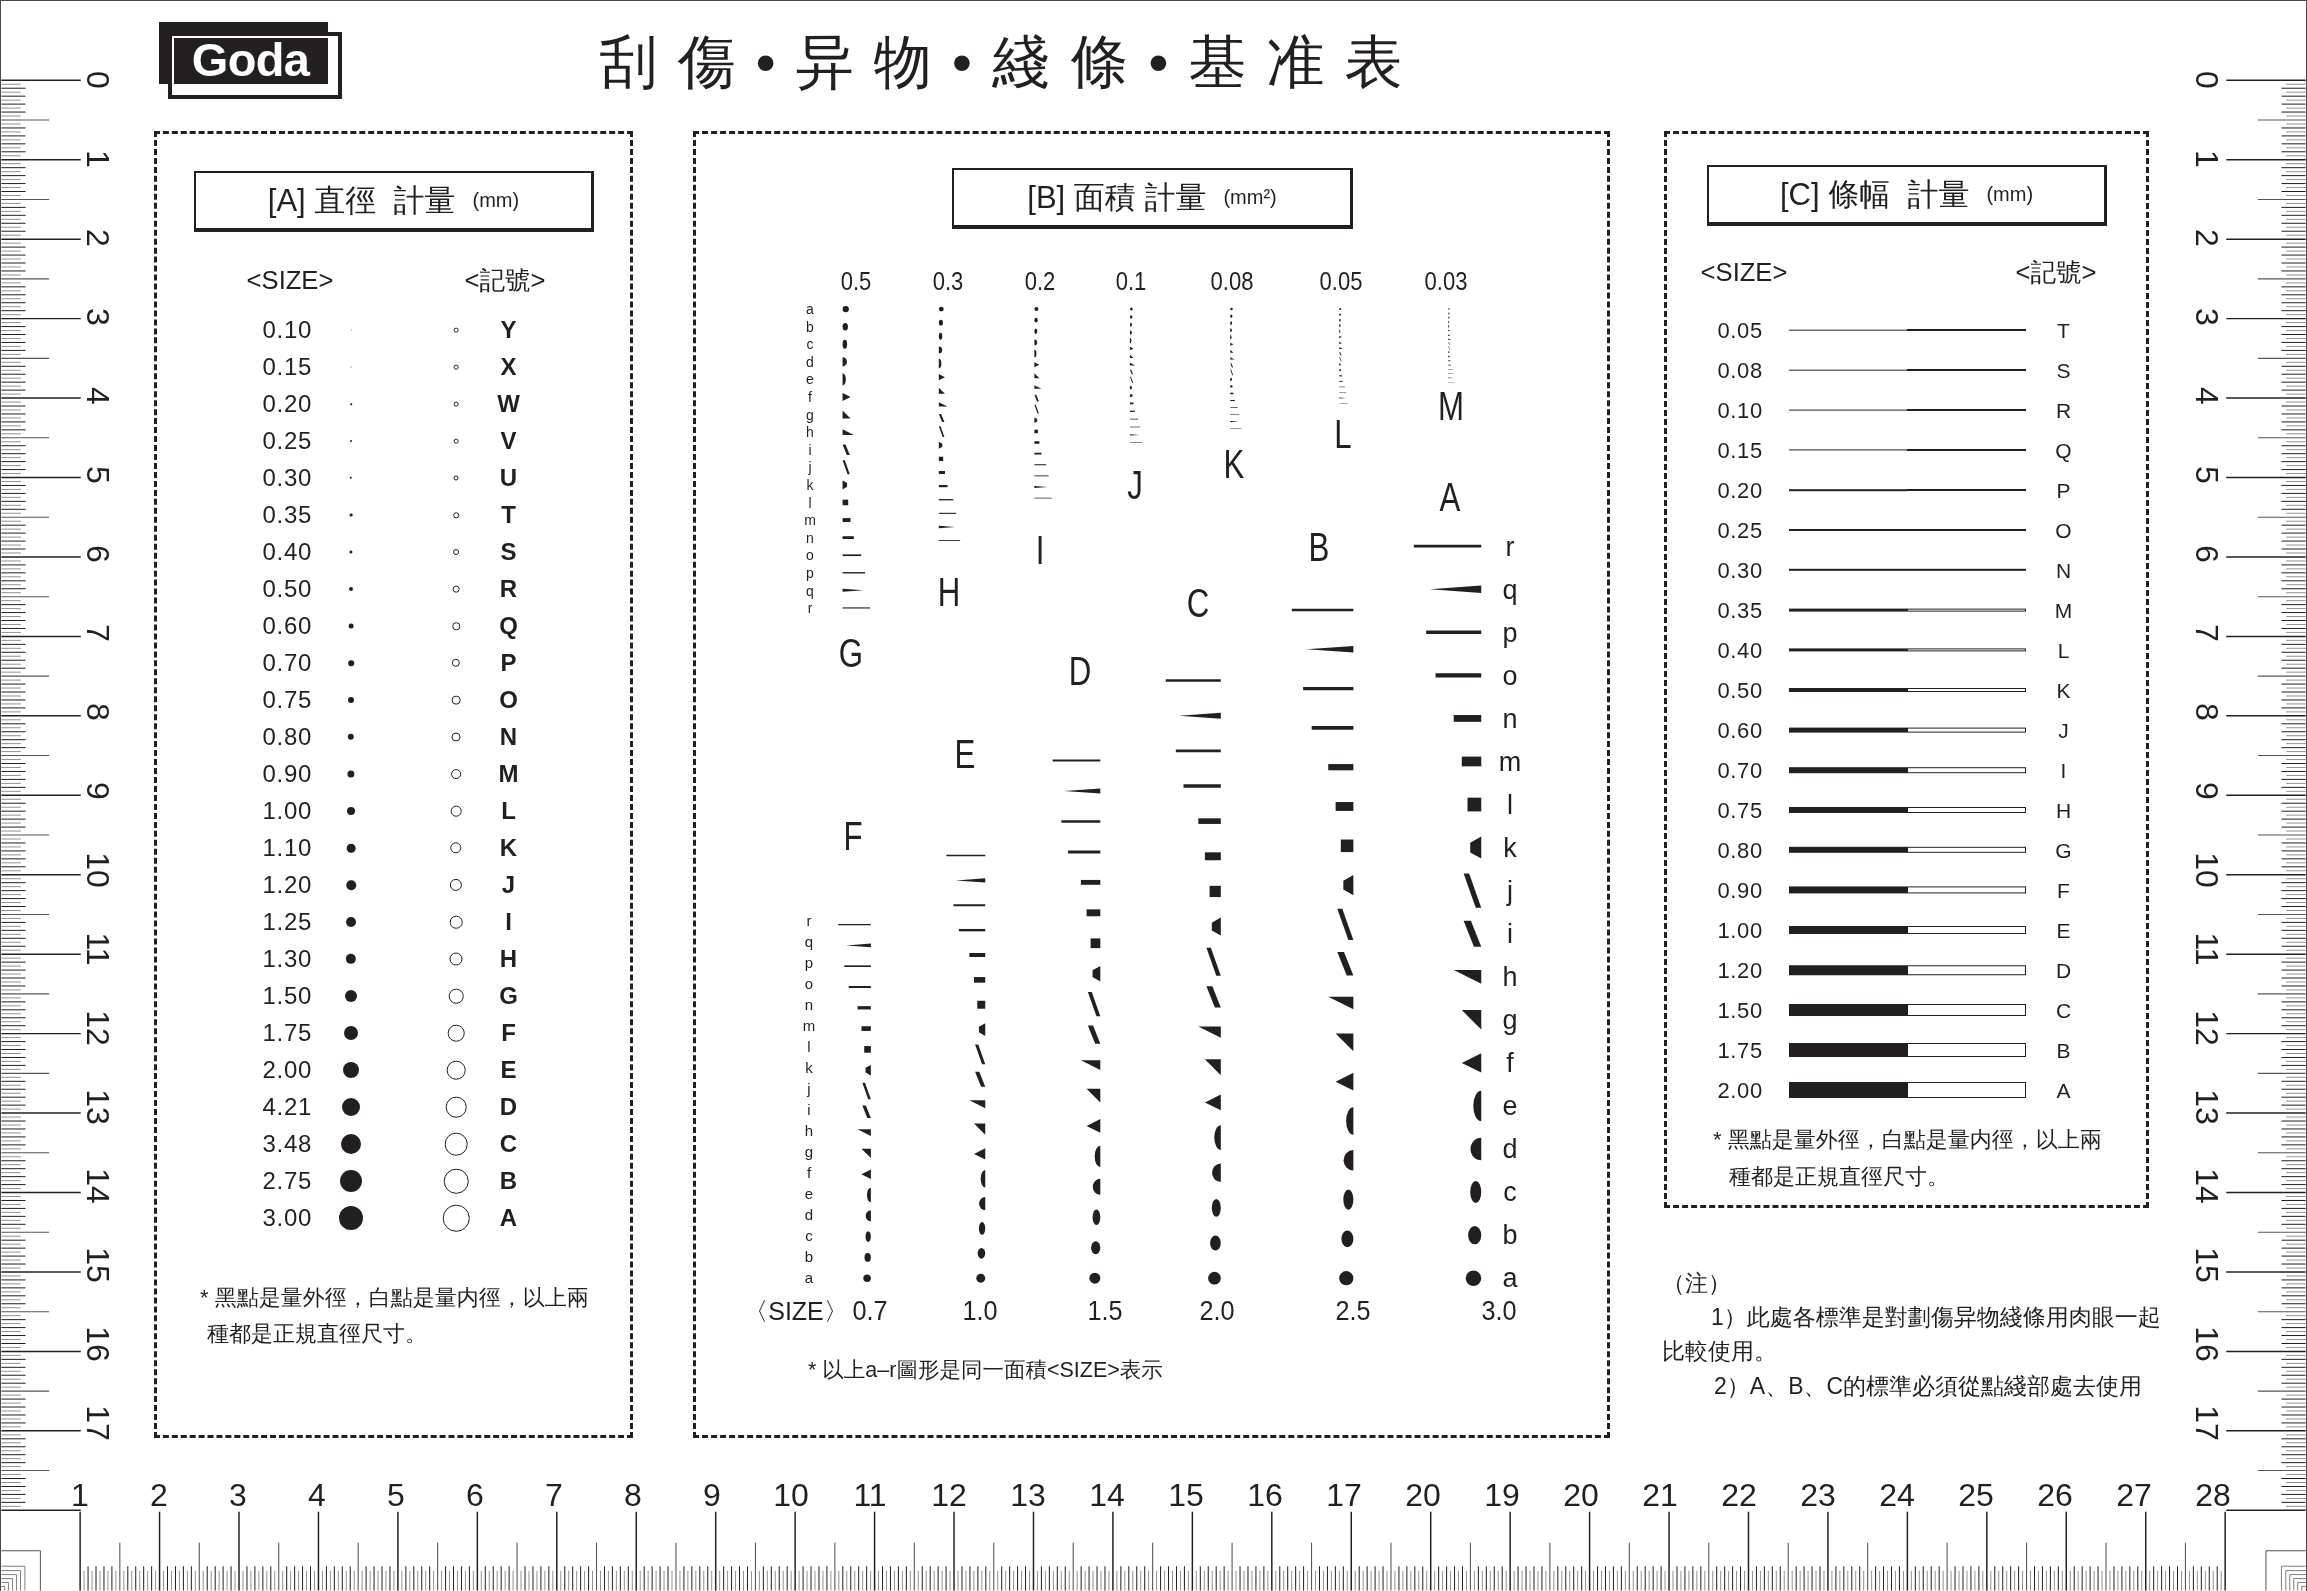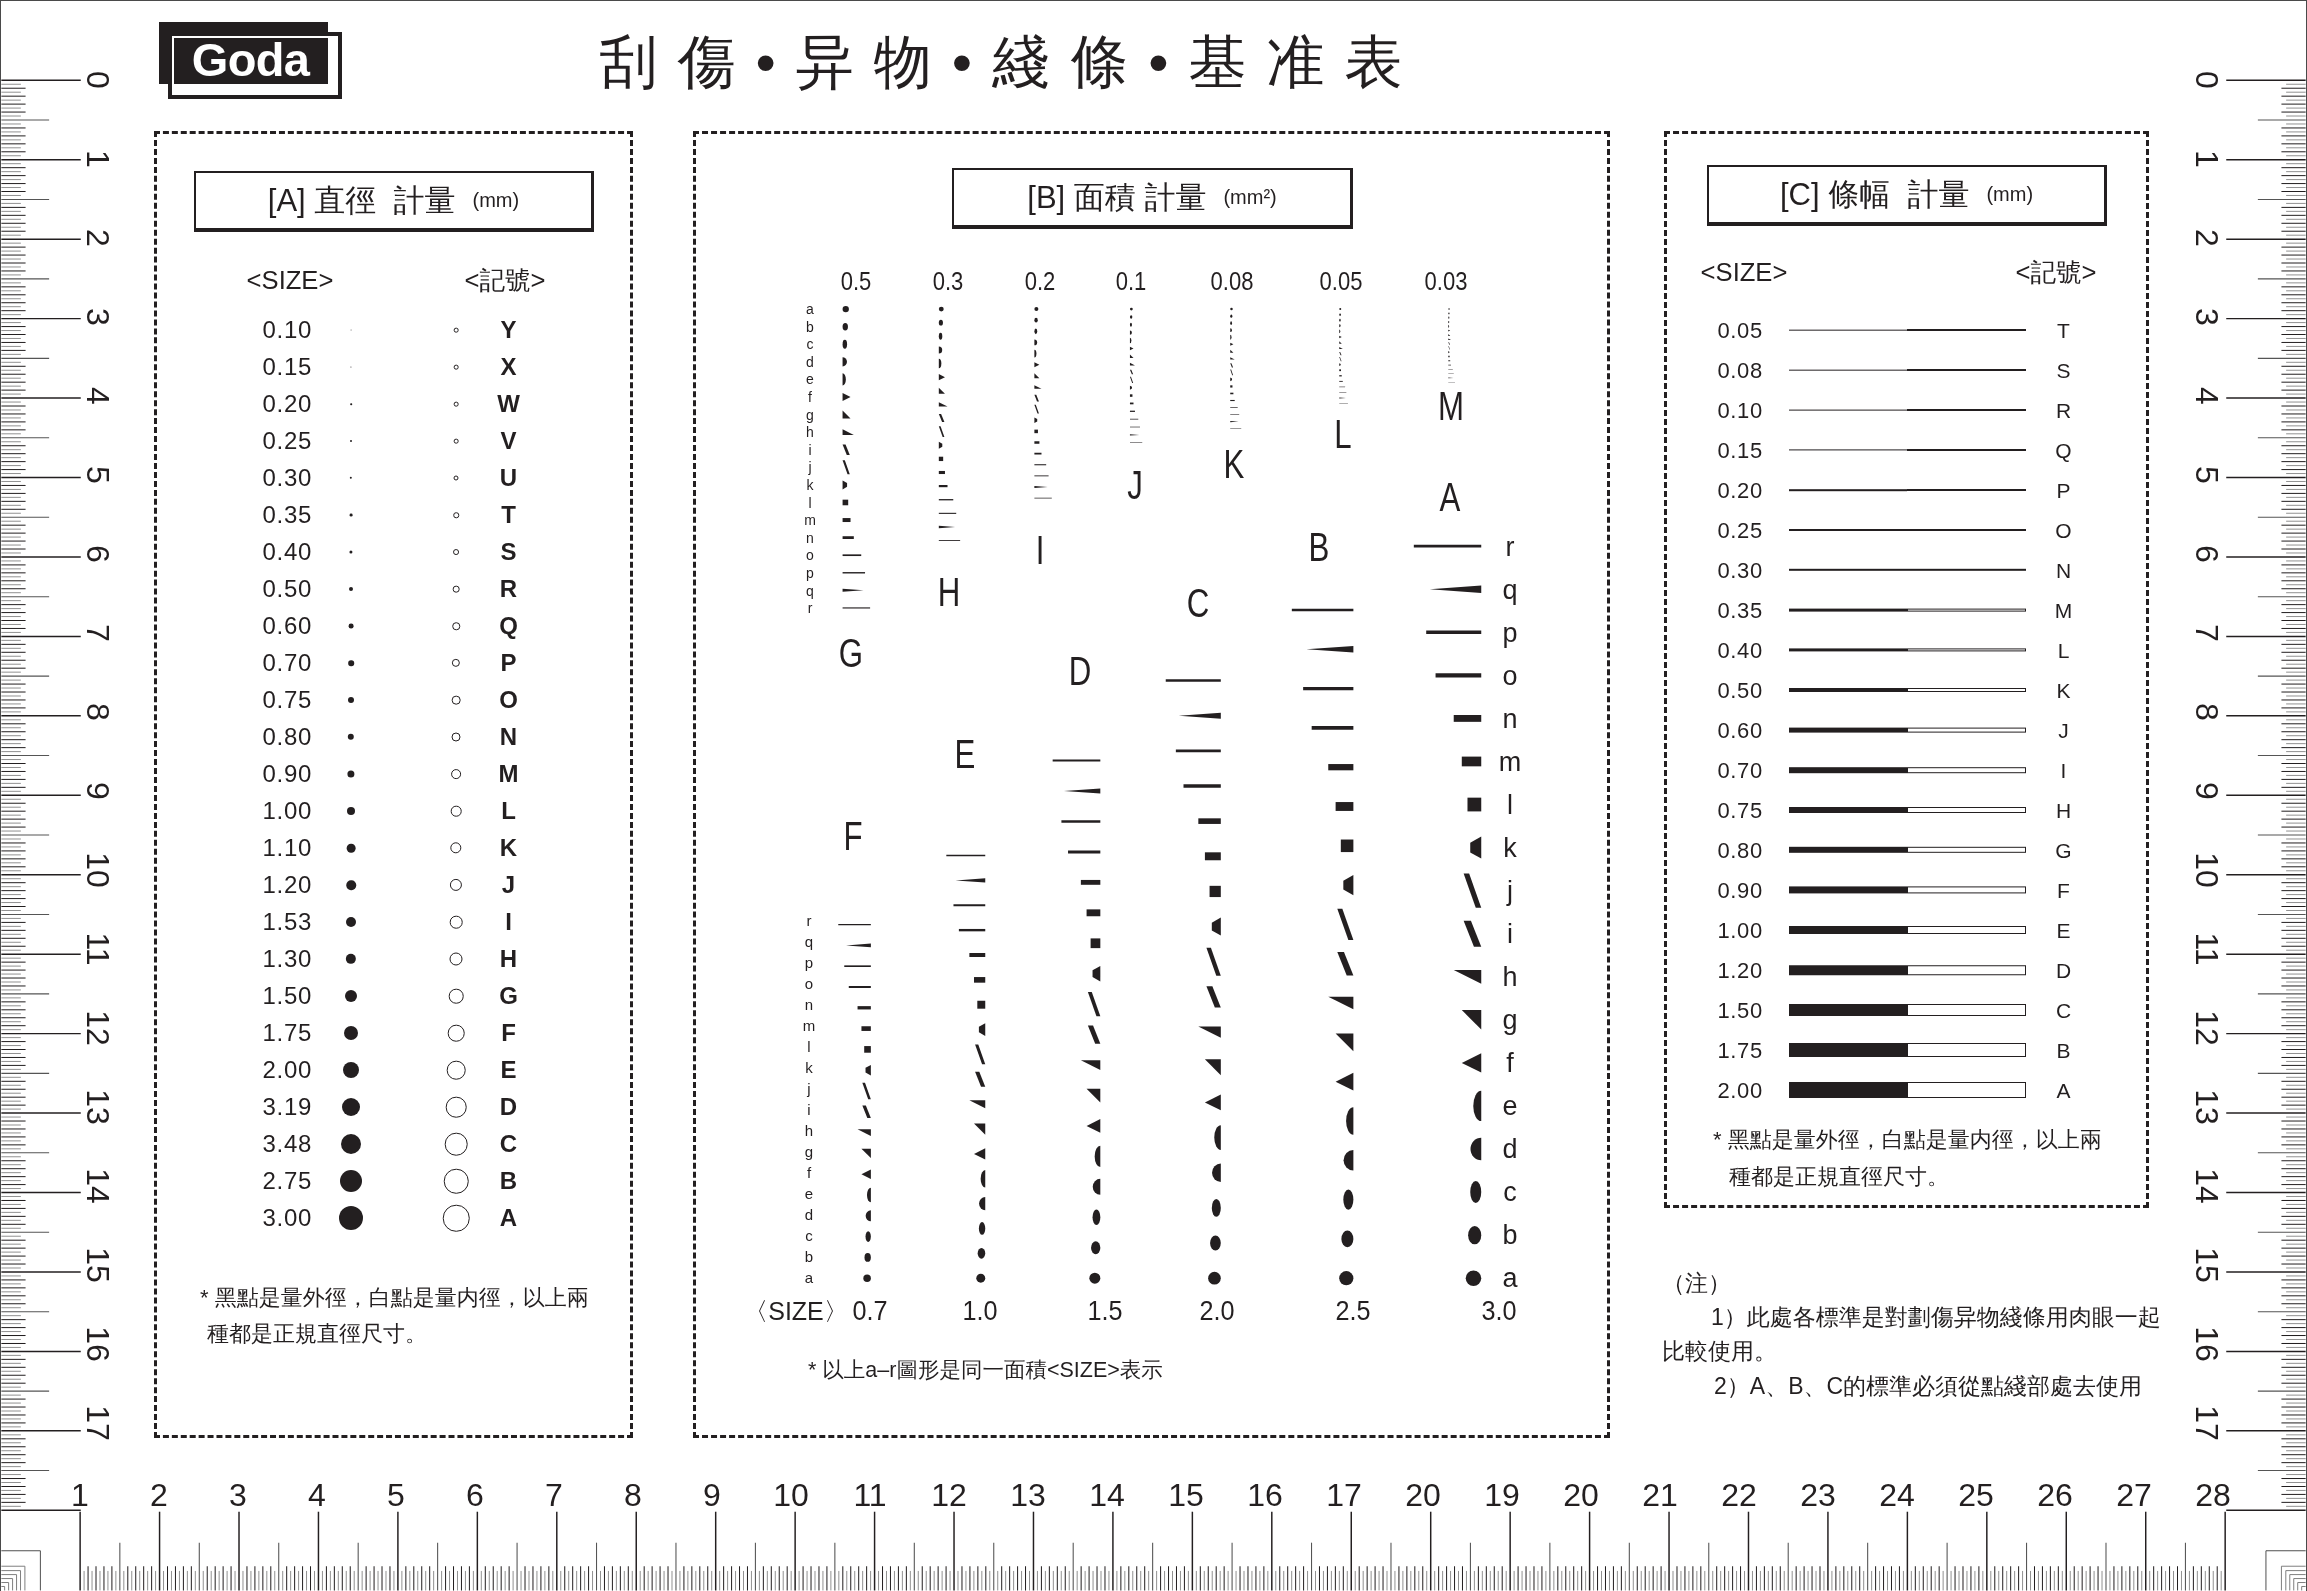--- a/index.html
+++ b/index.html
@@ -1569,21 +1569,21 @@
         </div>
 
         <div class="a-row" style="--i: 15;">
           <span class="a-size">1.20</span>
           <span class="a-black" style="width: 9.5px; height: 9.5px;"></span>
           <span class="a-white" style="width: 12.2px; height: 12.2px; border-width: 1.3px;"></span>
           <span class="a-code">J</span>
         </div>
 
         <div class="a-row" style="--i: 16;">
-          <span class="a-size">1.53</span>
+          <span class="a-size">1.25</span>
           <span class="a-black" style="width: 10px; height: 10px;"></span>
           <span class="a-white" style="width: 12.6px; height: 12.6px; border-width: 1.3px;"></span>
           <span class="a-code">I</span>
         </div>
 
         <div class="a-row" style="--i: 17;">
           <span class="a-size">1.30</span>
           <span class="a-black" style="width: 10.3px; height: 10.3px;"></span>
           <span class="a-white" style="width: 13px; height: 13px; border-width: 1.3px;"></span>
           <span class="a-code">H</span>
@@ -1604,21 +1604,21 @@
         </div>
 
         <div class="a-row" style="--i: 20;">
           <span class="a-size">2.00</span>
           <span class="a-black" style="width: 16px; height: 16px;"></span>
           <span class="a-white" style="width: 18.6px; height: 18.6px; border-width: 1.3px;"></span>
           <span class="a-code">E</span>
         </div>
 
         <div class="a-row" style="--i: 21;">
-          <span class="a-size">3.19</span>
+          <span class="a-size">4.21</span>
           <span class="a-black" style="width: 18px; height: 18px;"></span>
           <span class="a-white" style="width: 20.6px; height: 20.6px; border-width: 1.3px;"></span>
           <span class="a-code">D</span>
         </div>
 
         <div class="a-row" style="--i: 22;">
           <span class="a-size">3.48</span>
           <span class="a-black" style="width: 20px; height: 20px;"></span>
           <span class="a-white" style="width: 22.6px; height: 22.6px; border-width: 1.3px;"></span>
           <span class="a-code">C</span>

